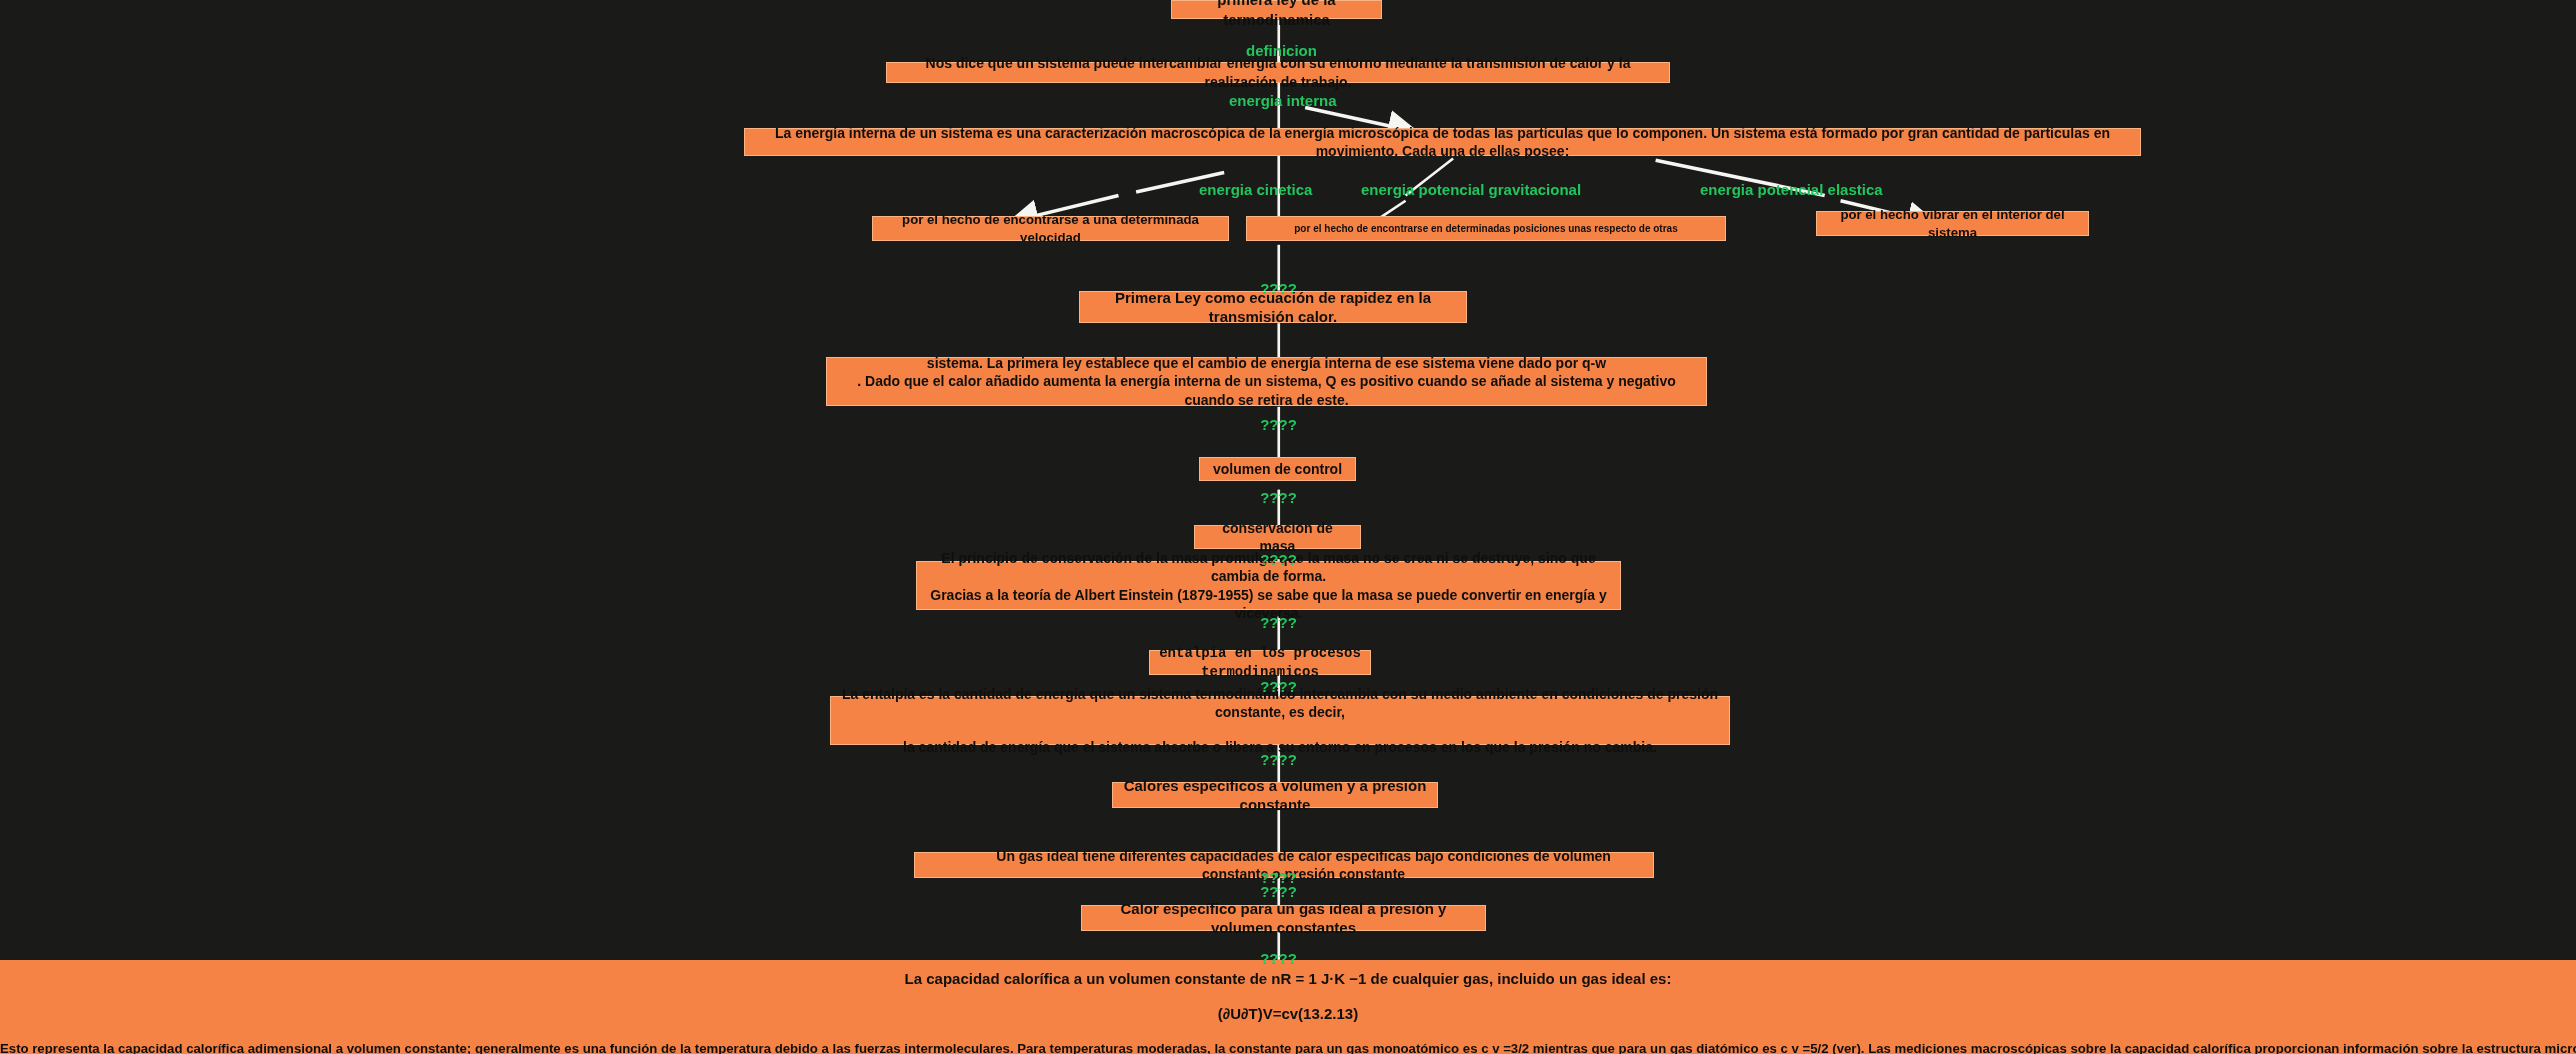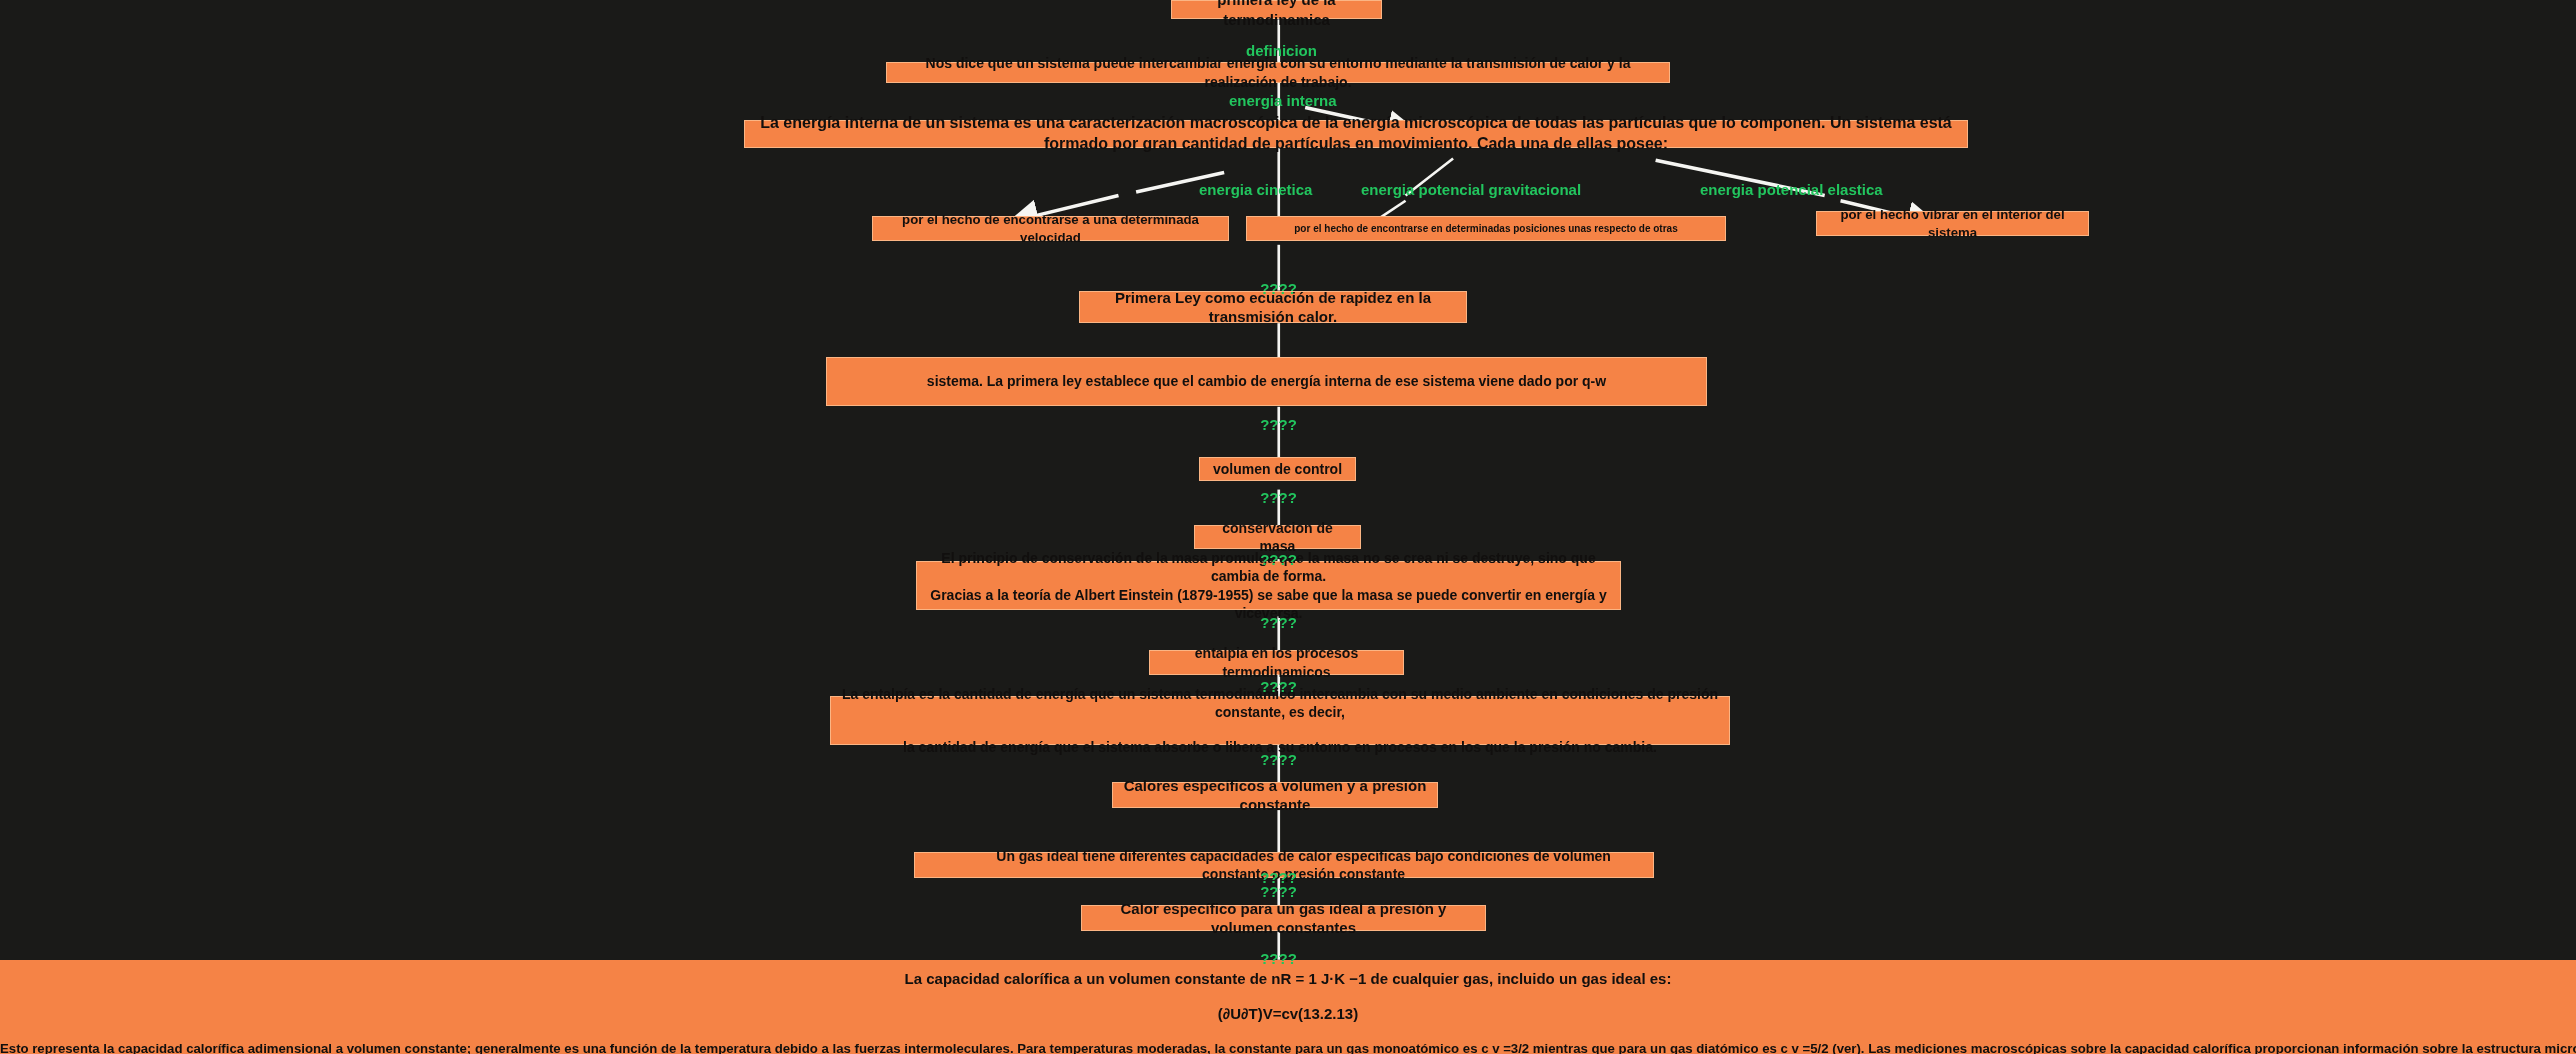--- a/index.html
+++ b/index.html
@@ -120,21 +120,21 @@
     <span>definicion</span>
   </div>
 
   <div class="node" style="left:886px; top:62px; width:784px; height:21px; font-size:14px;">
     <span>Nos dice que un sistema puede intercambiar energía con su entorno mediante la transmisión de calor y la realización de trabajo.</span>
   </div>
   <div class="edge-label" style="left:1229px; top:92px; width:106px;">
     <span>energia interna</span>
   </div>
 
-  <div class="node" style="left:744px; top:120px; width:1224px; height:28px; font-size:16px;">
+  <div class="node" style="left:744px; top:128px; width:1397px; height:28px; font-size:14px;">
     <span>La energía interna de un sistema es una caracterización macroscópica de la energía microscópica de todas las partículas que lo componen. Un sistema está formado por gran cantidad de partículas en movimiento. Cada una de ellas posee:</span>
   </div>
 
   <div class="edge-label" style="left:1199px; top:181px; width:97px;">
     <span>energia cinetica</span>
   </div>
   <div class="edge-label" style="left:1361px; top:181px; width:194px;">
     <span>energia potencial gravitacional</span>
   </div>
   <div class="edge-label" style="left:1700px; top:181px; width:167px;">
@@ -158,20 +158,21 @@
   <div class="node" style="left:1079px; top:291px; width:388px; height:32px; font-size:15px;">
     <span>Primera Ley como ecuación de rapidez en la transmisión calor.</span>
   </div>
 
   <div class="edge-label" style="left:1252px; top:416px; width:53px;">
     <span>????</span>
   </div>
 
   <div class="node" style="left:826px; top:357px; width:881px; height:49px; font-size:14px; flex-direction:column;">
     <span>sistema. La primera ley establece que el cambio de energía interna de ese sistema viene dado por  q-w</span>
+    <span>. Dado que el calor añadido aumenta la energía interna de un sistema, Q es positivo cuando se añade al sistema y negativo cuando se retira de este.</span>
   </div>
 
   <div class="node" style="left:1199px; top:457px; width:157px; height:24px; font-size:14px;">
     <span>volumen de control</span>
   </div>
   <div class="edge-label" style="left:1252px; top:489px; width:53px;">
     <span>????</span>
   </div>
 
   <div class="node" style="left:1194px; top:525px; width:167px; height:24px; font-size:14px;">
@@ -182,21 +183,21 @@
   </div>
 
   <div class="node" style="left:916px; top:561px; width:705px; height:49px; font-size:14px; flex-direction:column;">
     <span>El principio de conservación de la masa promulga que la masa no se crea ni se destruye, sino que cambia de forma.</span>
     <span>Gracias a la teoría de Albert Einstein (1879-1955) se sabe que la masa se puede convertir en energía y viceversa.</span>
   </div>
   <div class="edge-label" style="left:1252px; top:614px; width:53px;">
     <span>????</span>
   </div>
 
-  <div class="node" style="left:1149px; top:650px; width:255px; height:25px; font-size:14px;">
+  <div class="node" style="left:1149px; top:650px; width:222px; height:25px; font-size:14px;font-family:Liberation Mono, monospace;">
     <span>entalpia en los procesos termodinamicos</span>
   </div>
   <div class="edge-label" style="left:1252px; top:678px; width:53px;">
     <span>????</span>
   </div>
 
   <div class="node" style="left:830px; top:696px; width:900px; height:49px; font-size:14px; flex-direction:column;gap:16px;">
     <span>La entalpía es la cantidad de energía que un sistema termodinámico intercambia con su medio ambiente en condiciones de presión constante, es decir,</span>
     <span>la cantidad de energía que el sistema absorbe o libera a su entorno en procesos en los que la presión no cambia.</span>
   </div>

